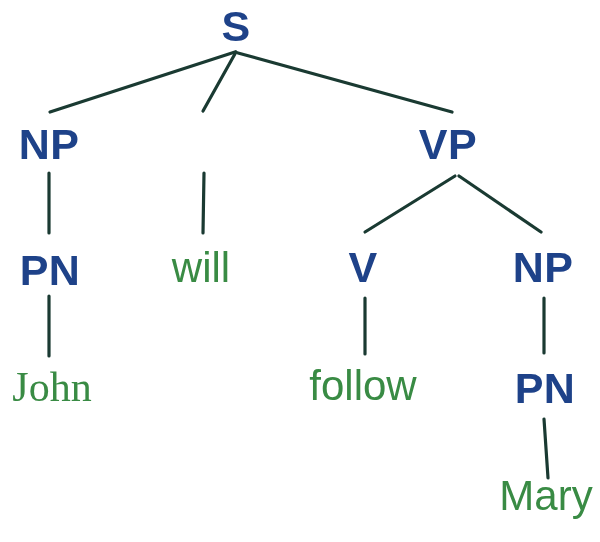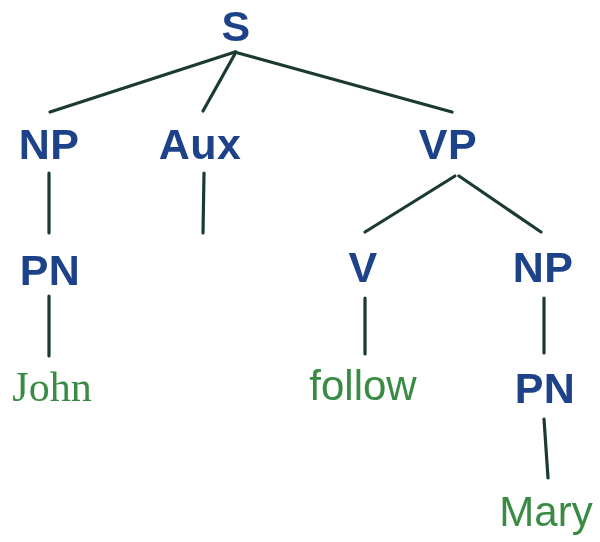--- a/index.html
+++ b/index.html
@@ -67,26 +67,26 @@
     <line x1="459" y1="176" x2="541" y2="232"></line>
     <line x1="49" y1="296" x2="49" y2="356"></line>
     <line x1="365" y1="298" x2="365" y2="354"></line>
     <line x1="544" y1="298" x2="544" y2="353"></line>
     <line x1="544" y1="419" x2="548" y2="478"></line>
   </svg>
 
   <div class="node cat" style="left:236px; top:26px;">S</div>
 
   <div class="node cat" style="left:49px;  top:144px;">NP</div>
-  <div class="node cat" style="left:200px; top:144px;">Aux</div>
   <div class="node cat" style="left:448px; top:144px;">VP</div>
 
   <div class="node cat" style="left:50px;  top:270px;">PN</div>
+  <div class="node term" style="left:201px; top:268px;">will</div>
   <div class="node cat" style="left:363px; top:267px;">V</div>
   <div class="node cat" style="left:543px; top:267px;">NP</div>
 
   <div class="node term" style="left:52px;  top:387px;font-family:Liberation Serif, serif;">John</div>
   <div class="node term" style="left:363px; top:386px;text-align:center;">follow</div>
   <div class="node cat" style="left:545px; top:388px;">PN</div>
 
-  <div class="node term" style="left:546px; top:512px;">Mary</div>
+  <div class="node term" style="left:546px; top:496px;">Mary</div>
 
 </div>
 
 </body></html>

